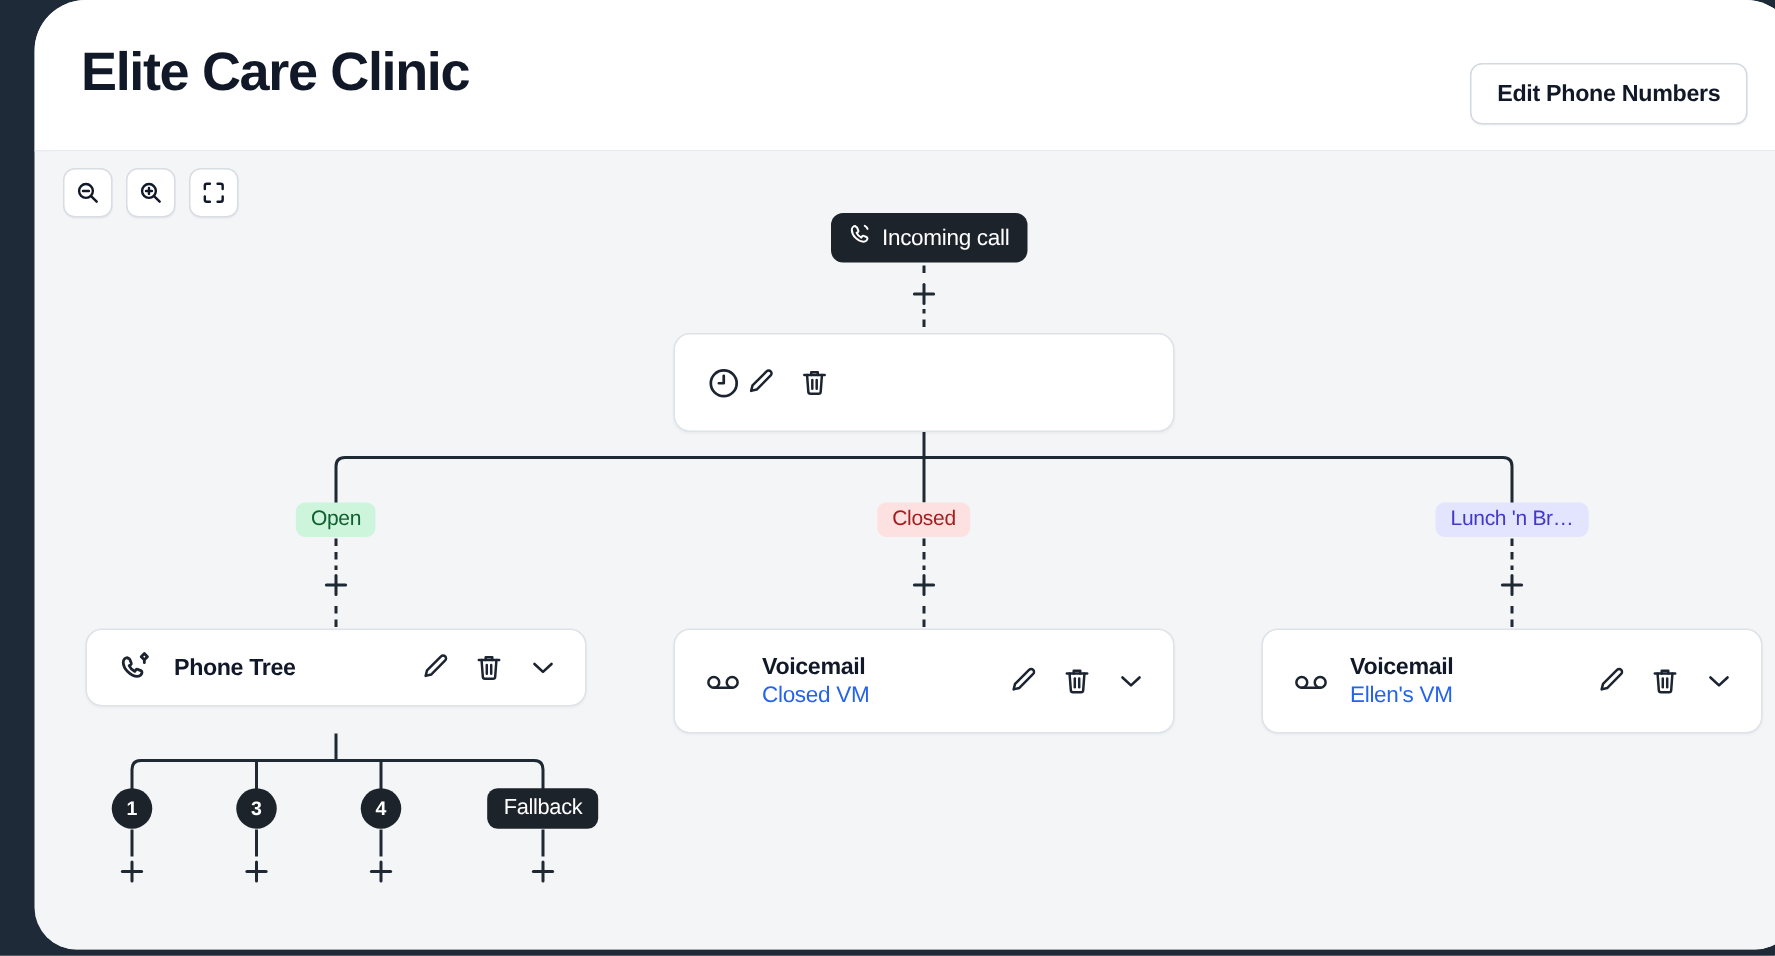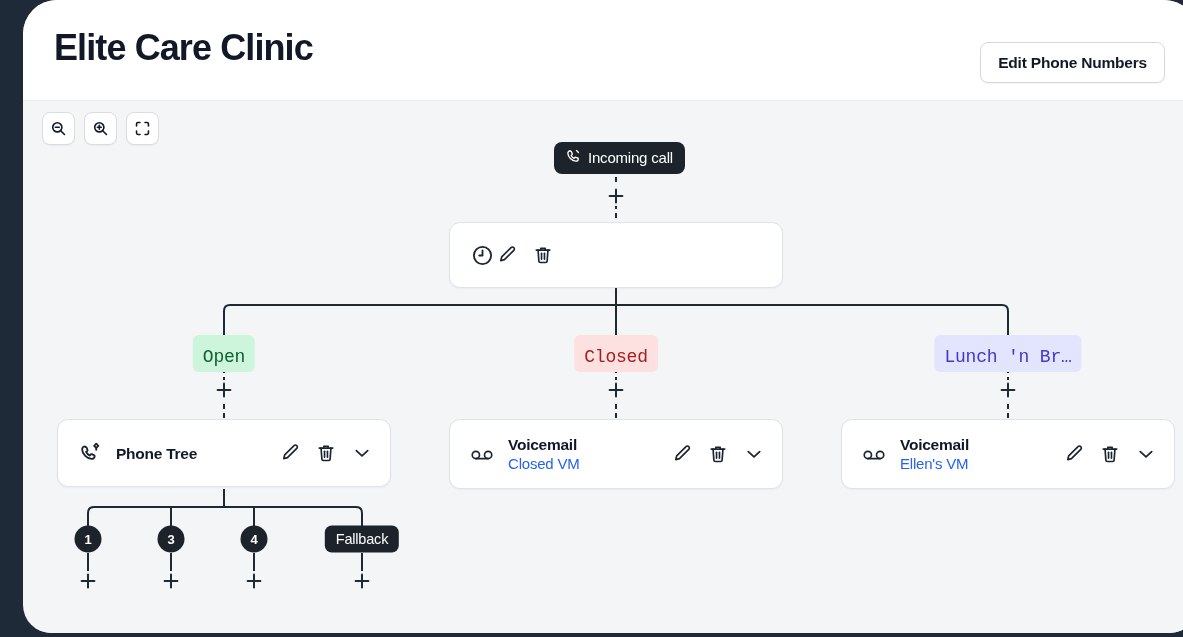--- a/index.html
+++ b/index.html
@@ -174,27 +174,26 @@
     align-items: center;
     justify-content: center;
     cursor: pointer;
   }
 
   
   .badge {
     position: absolute;
     transform: translateX(-50%);
     border-radius: 6px;
-    padding: 12px 10px 5px 10px;
-    font-size: 18px;
+    padding: 2px 10px 5px 10px;
+    font-size: 14px;
     letter-spacing: -0.2px;
     white-space: nowrap;
     z-index: 5;
     cursor: pointer;
-    font-family: Liberation Mono, monospace;
   }
 
   
   .opt-circle {
     position: absolute;
     transform: translate(-50%, -50%);
     width: 27px;
     height: 27px;
     border-radius: 50%;
     background: #1d232b;
@@ -377,21 +376,21 @@
     </div>
     <div class="plus-btn" style="left:973px; top:289px;">
       <span>
         <svg width="18" height="18" viewBox="0 0 18 18" stroke="#1f2933" stroke-width="2" stroke-linecap="round">
           <path d="M9 2.6 V15.4"></path>
             <path d="M2.6 9 H15.4"></path>
         </svg>
       </span>
     </div>
 
-    <div class="card" style="left:22px; top:318px; width:334px; height:68px;">
+    <div class="card" style="left:22px; top:318px; width:334px; height:52px;">
       <div class="card-icon">
         <svg width="25" height="25" viewBox="0 0 24 24" fill="none" stroke="#1b2430" stroke-width="1.8" stroke-linecap="round" stroke-linejoin="round">
           <path d="M6.6 5.2 C5.5 5.2 4 6.3 4 8.1 c0 4.3 4.8 9.1 9.1 9.1 1.8 0 2.9-1.5 2.9-2.6 0-.5-.3-.9-.7-1.1l-2.1-.8c-.5-.2-1 0-1.2.4l-.6.9c-1.6-.8-2.9-2-3.6-3.6l.9-.6c.4-.3.6-.8.4-1.2l-.8-2.1c-.2-.5-.6-.8-1.1-.8z"></path>
           <path d="M17.5 2.6 l2 2 -2 2 -2-2 z"></path>
           <path d="M17.5 6.6 V8.4"></path>
         </svg>
       </div>
       <div class="card-text">
         <div class="card-title">Phone Tree</div>
       </div>

